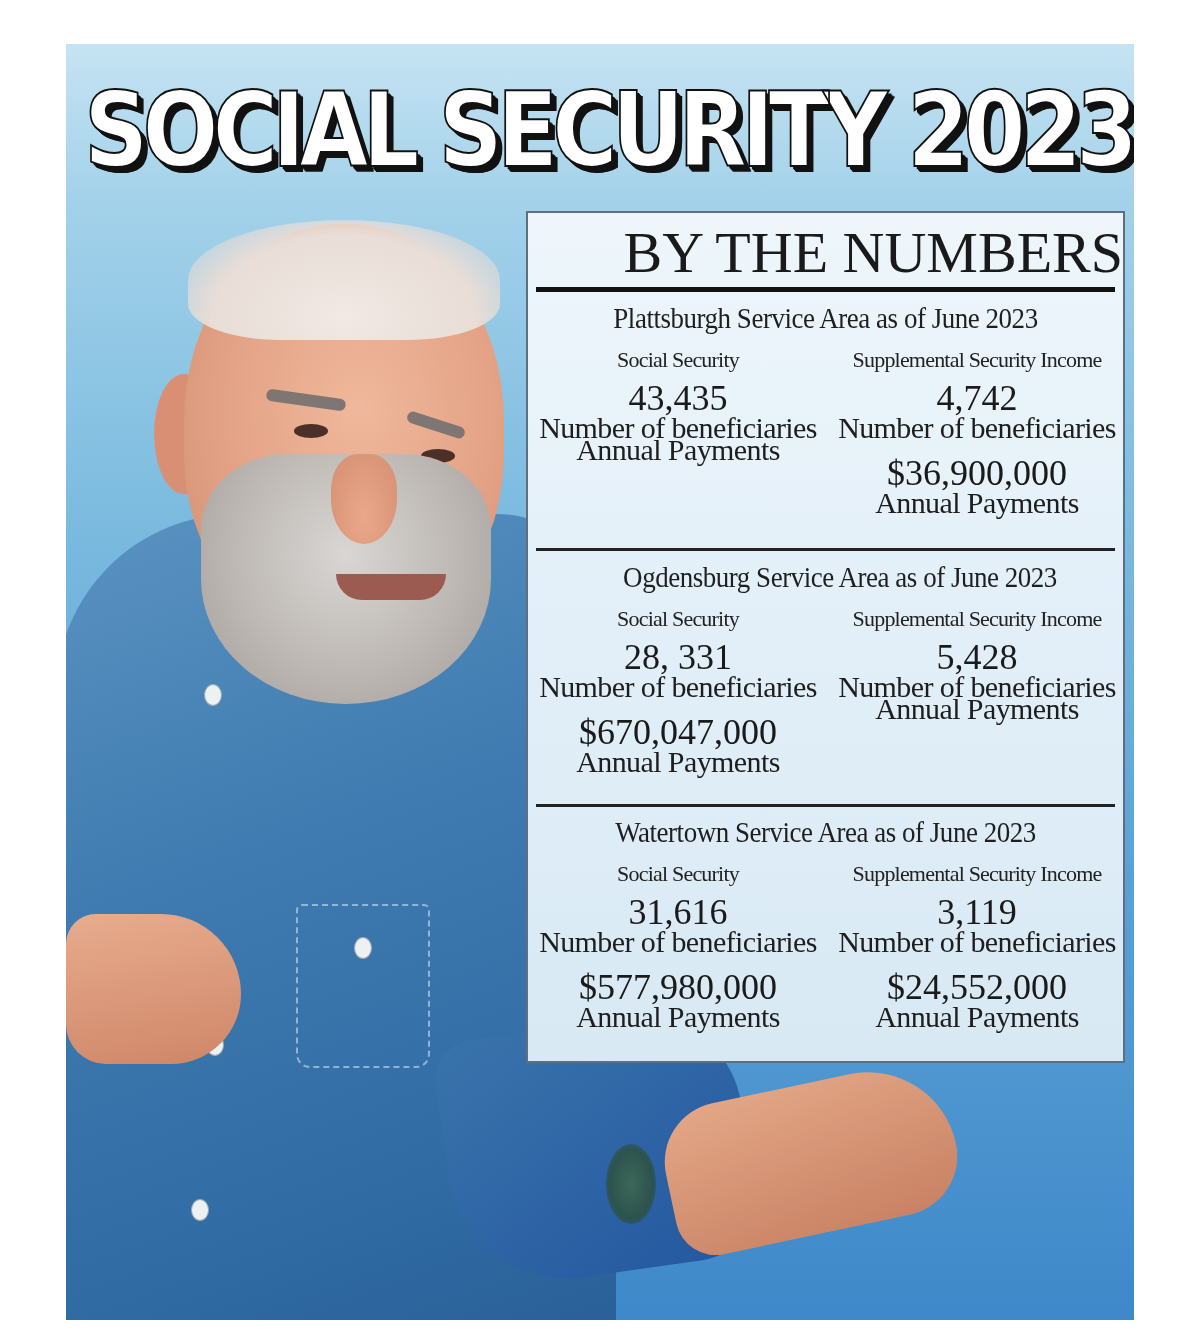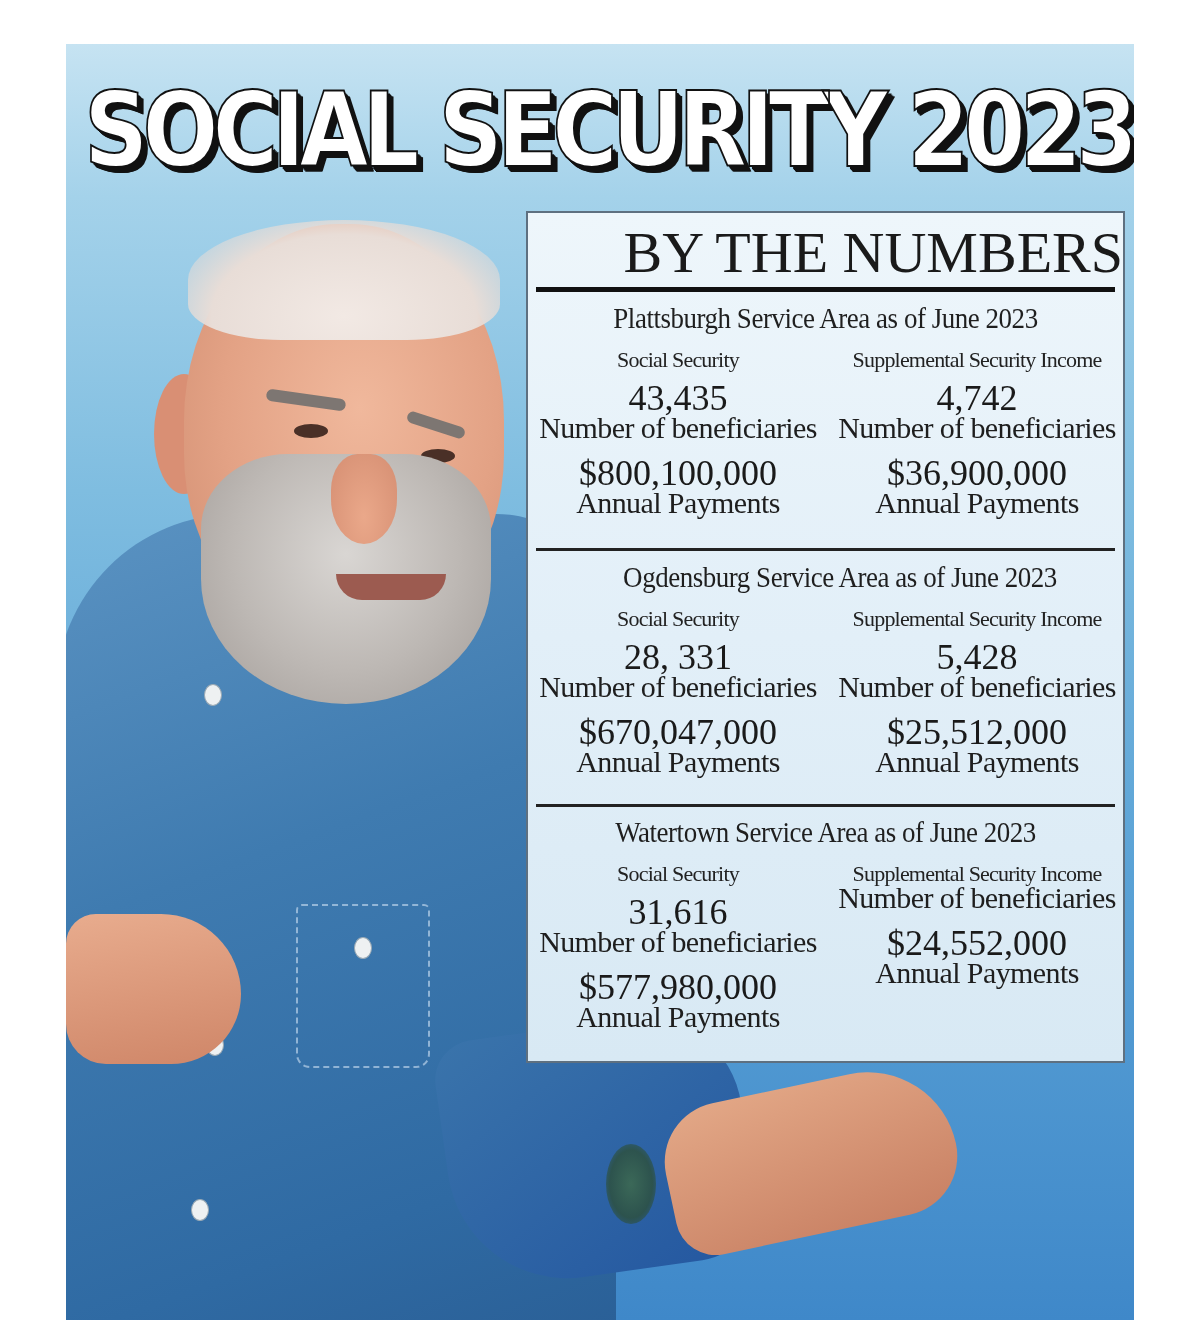--- a/index.html
+++ b/index.html
@@ -163,21 +163,20 @@
   <div class="panel">
     <div class="panel-title">BY THE NUMBERS</div>
     <div class="rule-thick" style="top:74px;"></div>
 
     <div class="section" style="top:88px;">
       <div class="area-title">Plattsburgh Service Area as of June 2023</div>
       <div class="col left">
         <div class="col-head">Social Security</div>
         <div class="big-number">43,435</div>
         <div class="label">Number of beneficiaries</div>
-        <div class="money">$800,100,000</div>
         <div class="label">Annual Payments</div>
       </div>
       <div class="col right">
         <div class="col-head">Supplemental Security Income</div>
         <div class="big-number">4,742</div>
         <div class="label">Number of beneficiaries</div>
         <div class="money">$36,900,000</div>
         <div class="label">Annual Payments</div>
       </div>
     </div>
@@ -189,36 +188,36 @@
         <div class="col-head">Social Security</div>
         <div class="big-number">28, 331</div>
         <div class="label">Number of beneficiaries</div>
         <div class="money">$670,047,000</div>
         <div class="label">Annual Payments</div>
       </div>
       <div class="col right">
         <div class="col-head">Supplemental Security Income</div>
         <div class="big-number">5,428</div>
         <div class="label">Number of beneficiaries</div>
-        <div class="money">$25,512,000</div>
         <div class="label">Annual Payments</div>
       </div>
     </div>
     <div class="rule" style="top:591px;"></div>
 
     <div class="section" style="top:602px;text-decoration:underline;">
       <div class="area-title">Watertown Service Area as of June 2023</div>
       <div class="col left">
         <div class="col-head">Social Security</div>
         <div class="big-number">31,616</div>
         <div class="label">Number of beneficiaries</div>
         <div class="money">$577,980,000</div>
         <div class="label">Annual Payments</div>
       </div>
       <div class="col right">
         <div class="col-head">Supplemental Security Income</div>
+        <div class="big-number">3,119</div>
         <div class="label">Number of beneficiaries</div>
         <div class="money">$24,552,000</div>
         <div class="label">Annual Payments</div>
       </div>
     </div>
   </div>
 </div>
 
 </body></html>

